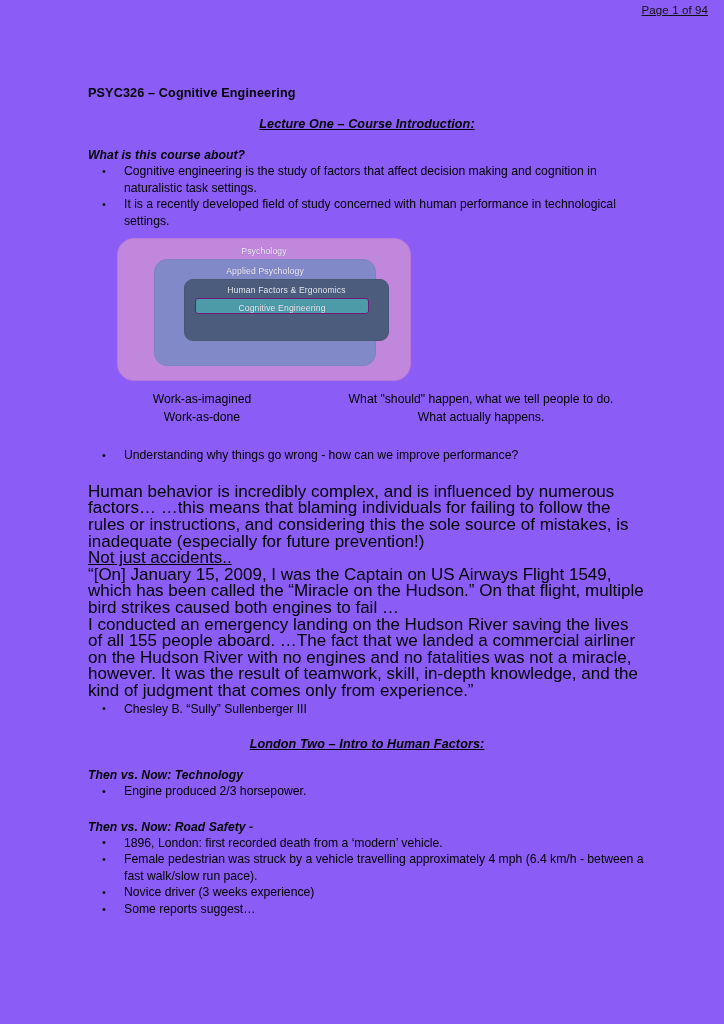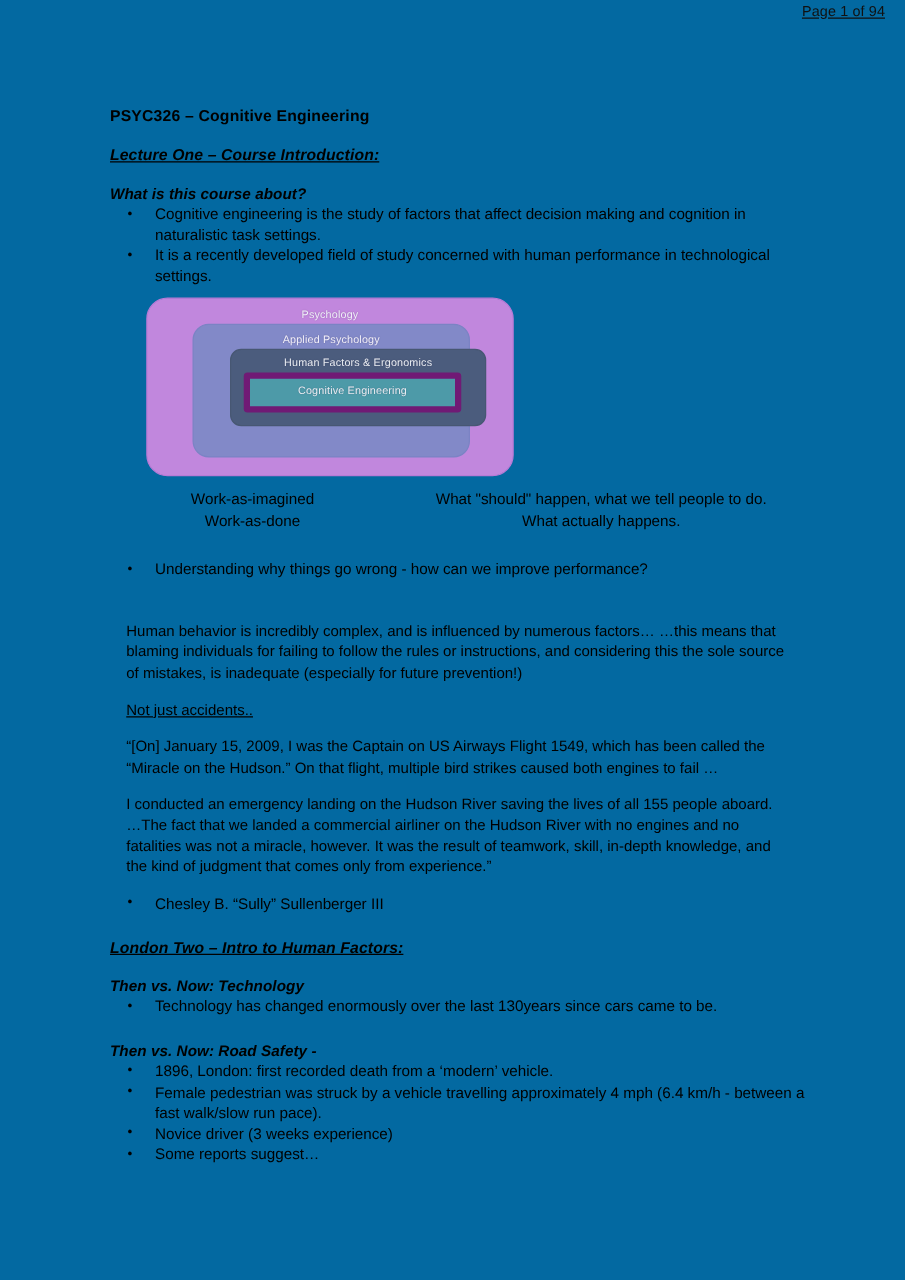--- a/index.html
+++ b/index.html
@@ -8,21 +8,21 @@
     background: #ffffff;
   }
   body {
     font-family: "Liberation Sans", sans-serif;
     color: #000000;
   }
   .page {
     position: relative;
     width: 724px;
     height: 1024px;
-    background: #0369a1;
+    background: #8b5cf6;
     overflow: hidden;
     box-sizing: border-box;
   }
   .page-header {
     position: absolute;
     top: 4px;
     right: 16px;
     font-size: 11.5px;
     color: #111;
     text-decoration: underline;
@@ -42,20 +42,21 @@
   }
   .spacer-sm { height: 17px; }
   .spacer-md { height: 20px; }
   .lecture-heading {
     font-size: 12.6px;
     font-style: italic;
     font-weight: bold;
     text-decoration: underline;
     letter-spacing: 0.1px;
     margin: 0;
+    text-align: center;
   }
   .sub-heading {
     font-size: 12.2px;
     font-style: italic;
     font-weight: bold;
     margin: 0;
     letter-spacing: 0.05px;
   }
   ul.bullets {
     margin: 1px 0 0 0;
@@ -71,23 +72,23 @@
   }
   ul.bullets > li::before {
     content: "\2022";
     position: absolute;
     left: -22px;
     top: -0.5px;
     font-size: 11px;
     line-height: 16.6px;
   }
   p.body-text {
-    font-size: 12px;
+    font-size: 17px;
     line-height: 16.6px;
-    margin: 13px;
+    margin: 0;
   }
   .underline-text {
     text-decoration: underline;
   }
 
   
   .diagram-wrap {
     margin-top: 9px;
     margin-left: 29px;
   }
@@ -130,23 +131,23 @@
   .layer-3 {
     left: 67px; top: 41px;
     width: 205px; height: 62px;
     background: #4b5c7d;
     border: 1px solid #475773;
     border-radius: 9px;
     padding-top: 5px;
   }
   .layer-4 {
     left: 78px; top: 60px;
-    width: 174px; height: 32px;
+    width: 174px; height: 16px;
     background: #4d9aa8;
-    border: 5px solid #701a75;
+    border: 1px solid #701a75;
     border-radius: 3px;
     padding-top: 4px;
   }
   .layer-3 .layer-label,
   .layer-4 .layer-label { color: #e9eef3; }
 
   
   .work-table {
     margin-top: 10px;
     width: 100%;
@@ -237,21 +238,21 @@
 
     <div class="spacer-md"></div>
 
     <div class="lecture-heading">London Two – Intro to Human Factors:</div>
 
     <div class="spacer-sm"></div>
 
     <div class="sub-heading">Then vs. Now: Technology</div>
 
     <ul class="bullets">
-      <li>Technology has changed enormously over the last 130years since cars came to be.</li>
+      <li>Engine produced 2/3 horsepower.</li>
     </ul>
 
     <div class="spacer-md"></div>
 
     <div class="sub-heading">Then vs. Now: Road Safety -</div>
 
     <ul class="bullets">
       <li>1896, London: first recorded death from a ‘modern’ vehicle.</li>
       <li>Female pedestrian was struck by a vehicle travelling approximately 4 mph (6.4 km/h - between a fast walk/slow run pace).</li>
       <li>Novice driver (3 weeks experience)</li>

